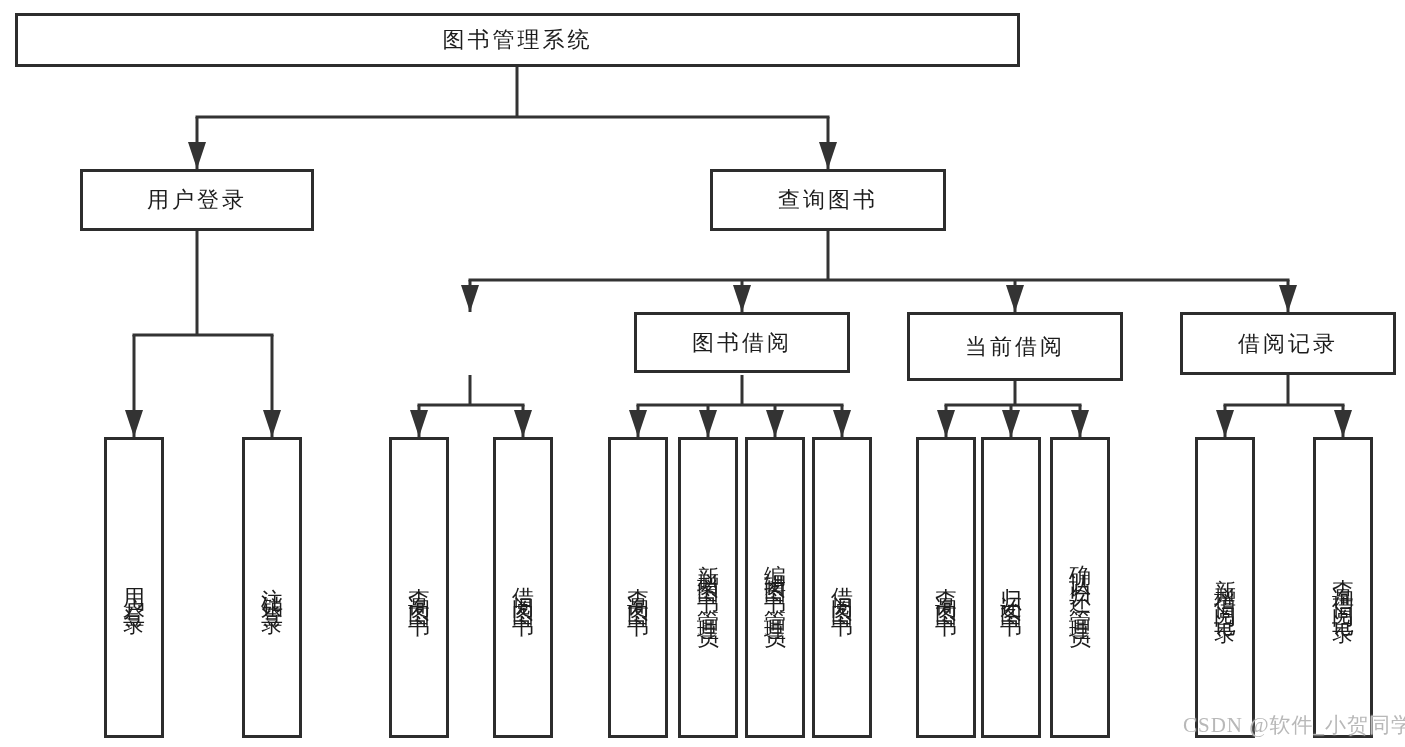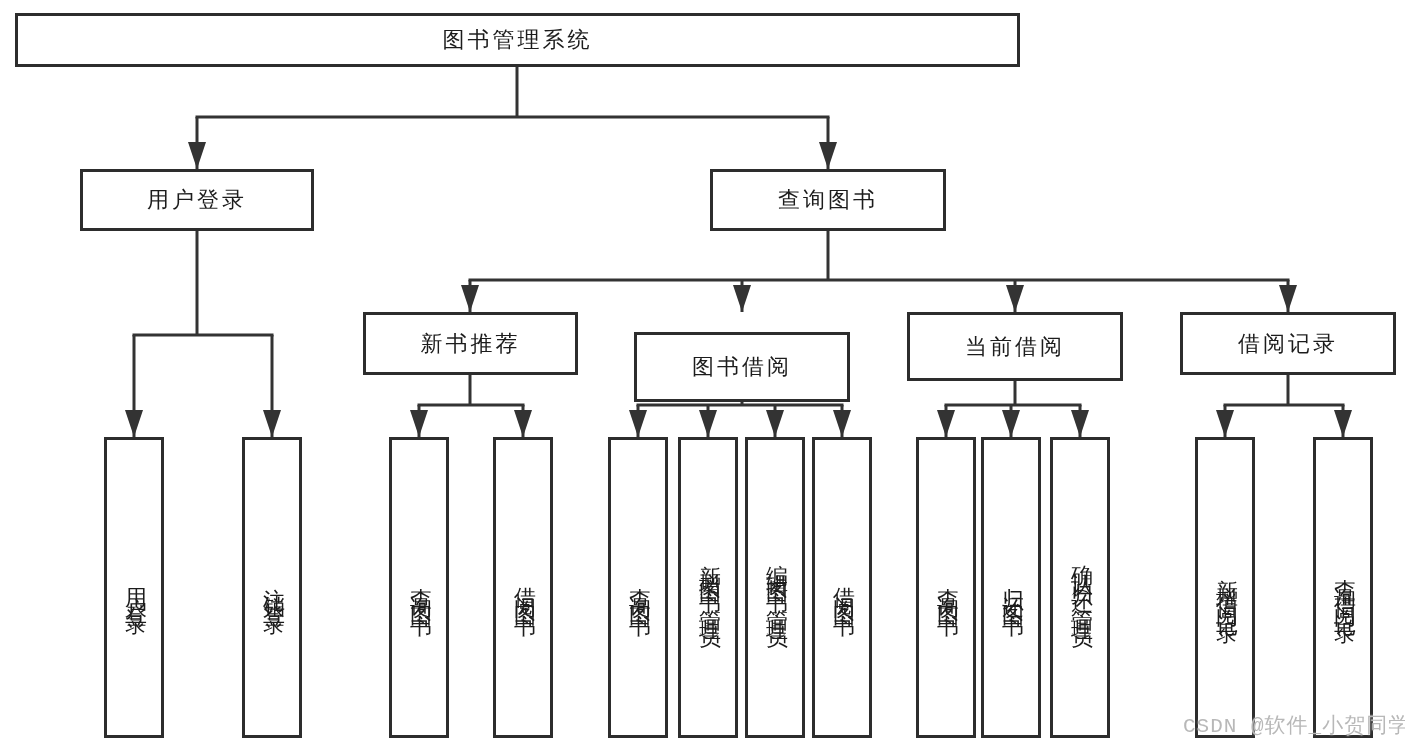--- a/index.html
+++ b/index.html
@@ -6,21 +6,21 @@
     margin: 0;
     padding: 0;
     background: #ffffff;
   }
   .canvas {
     position: relative;
     width: 1405px;
     height: 747px;
     background: #ffffff;
     overflow: hidden;
-    font-family: Liberation Mono, monospace;
+    font-family: Liberation Serif, serif;
   }
   .connectors {
     position: absolute;
     left: 0;
     top: 0;
     width: 1405px;
     height: 747px;
   }
   .node {
     position: absolute;
@@ -110,22 +110,21 @@
       <line x1="1225" y1="405" x2="1225" y2="437" marker-end="url(#ah)"></line>
       <line x1="1343" y1="405" x2="1343" y2="437" marker-end="url(#ah)"></line>
     </g>
   </svg>
 
   <div class="node node-h" style="left:15px; top:13px; width:1005px; height:54px;">图书管理系统</div>
 
   <div class="node node-h" style="left:80px; top:169px; width:234px; height:62px;">用户登录</div>
   <div class="node node-h" style="left:710px; top:169px; width:236px; height:62px;">查询图书</div>
 
-  <div class="node node-h" style="left:363px; top:312px; width:215px; height:63px;">新书推荐</div>
-  <div class="node node-h" style="left:634px; top:312px; width:216px; height:70px;margin-top:20px;">图书借阅</div>
+  <div class="node node-h" style="left:634px; top:312px; width:216px; height:61px;">图书借阅</div>
   <div class="node node-h" style="left:907px; top:312px; width:216px; height:69px;">当前借阅</div>
   <div class="node node-h" style="left:1180px; top:312px; width:216px; height:63px;">借阅记录</div>
 
   <div class="node node-v" style="left:104px; top:437px; width:60px; height:301px;">用户登录</div>
   <div class="node node-v" style="left:242px; top:437px; width:60px; height:301px;">注销登录</div>
 
   <div class="node node-v" style="left:389px; top:437px; width:60px; height:301px;">查询图书</div>
   <div class="node node-v" style="left:493px; top:437px; width:60px; height:301px;">借阅图书</div>
 
   <div class="node node-v" style="left:608px; top:437px; width:60px; height:301px;">查询图书</div>

